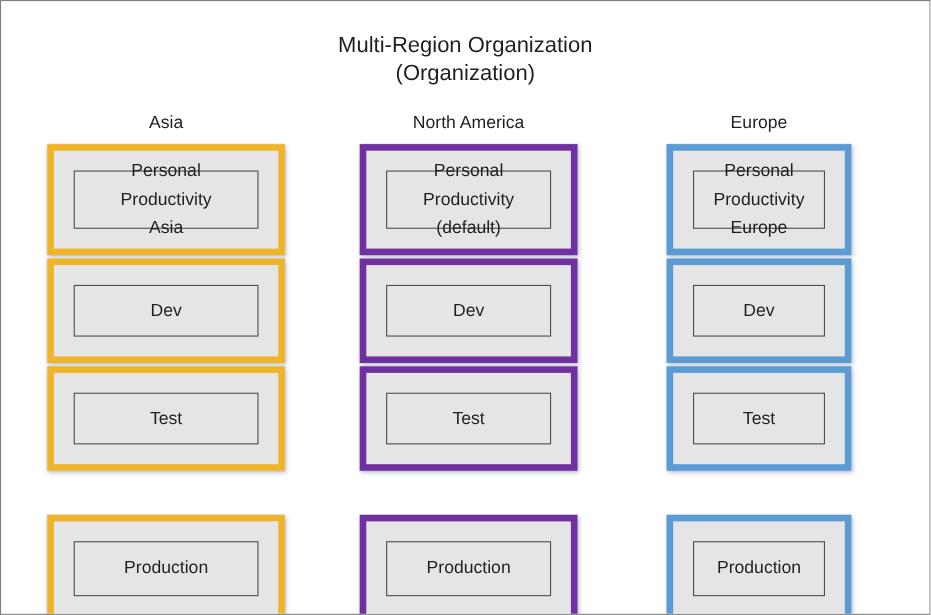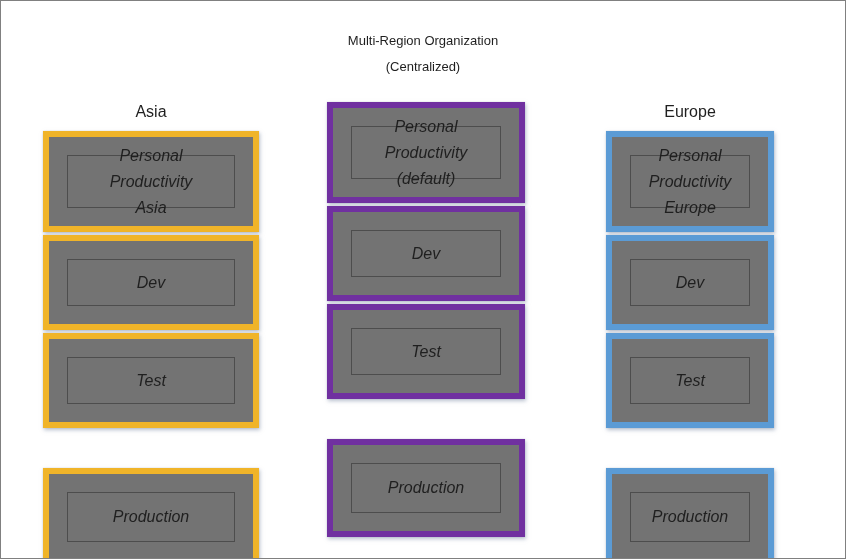--- a/index.html
+++ b/index.html
@@ -4,57 +4,56 @@
 <style>
   html,body { margin:0; padding:0; background:#fff; }
   .page {
     position:relative; width:846px; height:559px; box-sizing:border-box;
     border:1px solid var(--page-border, #808080); background:#fff;
     font-family:"Liberation Sans", sans-serif; color:var(--text, #1f1f1f);
     overflow:hidden;
   }
   .title {
     position:absolute; top:27px; left:0; width:100%;
-    text-align:center; font-size:13px; line-height:26px;
+    text-align:center; font-size:20px; line-height:26px;
   }
   .column { position:absolute; top:101px; }
   .col-asia   { left:42px;  width:216px; }
   .col-na     { left:326px; width:198px; }
   .col-europe { left:605px; width:168px; }
   .col-header {
     height:20px; line-height:20px; margin-bottom:9px;
     text-align:center; font-size:16px;
   }
   .box {
-    box-sizing:border-box; background:#737373;
+    box-sizing:border-box; background:#e5e5e5;
     border:6px solid var(--frame, #999); padding:18px;
     margin-bottom:3px;
     box-shadow:1px 2px 4px rgba(125,140,165,0.55), 0 0 1px rgba(125,140,165,0.35);
-    font-style:italic;
   }
   .box:last-child { margin-bottom:0; }
   .box-pp   { height:101px; }
   .box-mid  { height:95px; }
   .box-last { height:98px;margin-top:40px; }
   .box-inner {
     box-sizing:border-box; width:100%; height:100%;
     border:1px solid var(--inner-border, #4d4d4d);
     display:flex; align-items:center; justify-content:center;
     text-align:center; font-size:16px; line-height:26px;
     white-space:pre-line;
   }
 </style>
 </head>
 <body>
 
 <div class="page">
 
   <div class="title">
     <div>Multi-Region Organization</div>
-    <div>(Centralized)</div>
+    <div>(Organization)</div>
   </div>
 
   <div class="column col-asia" style="--frame: #F0B429;">
     <div class="col-header">Asia</div>
     <div class="box box-pp">
       <div class="box-inner">Personal
 Productivity
 Asia</div>
     </div>
     <div class="box box-mid">
@@ -62,20 +61,21 @@
     </div>
     <div class="box box-mid">
       <div class="box-inner">Test</div>
     </div>
     <div class="box box-last">
       <div class="box-inner">Production</div>
     </div>
   </div>
 
   <div class="column col-na" style="--frame: #7030A0;">
+    <div class="col-header">North America</div>
     <div class="box box-pp">
       <div class="box-inner">Personal
 Productivity
 (default)</div>
     </div>
     <div class="box box-mid">
       <div class="box-inner">Dev</div>
     </div>
     <div class="box box-mid">
       <div class="box-inner">Test</div>

